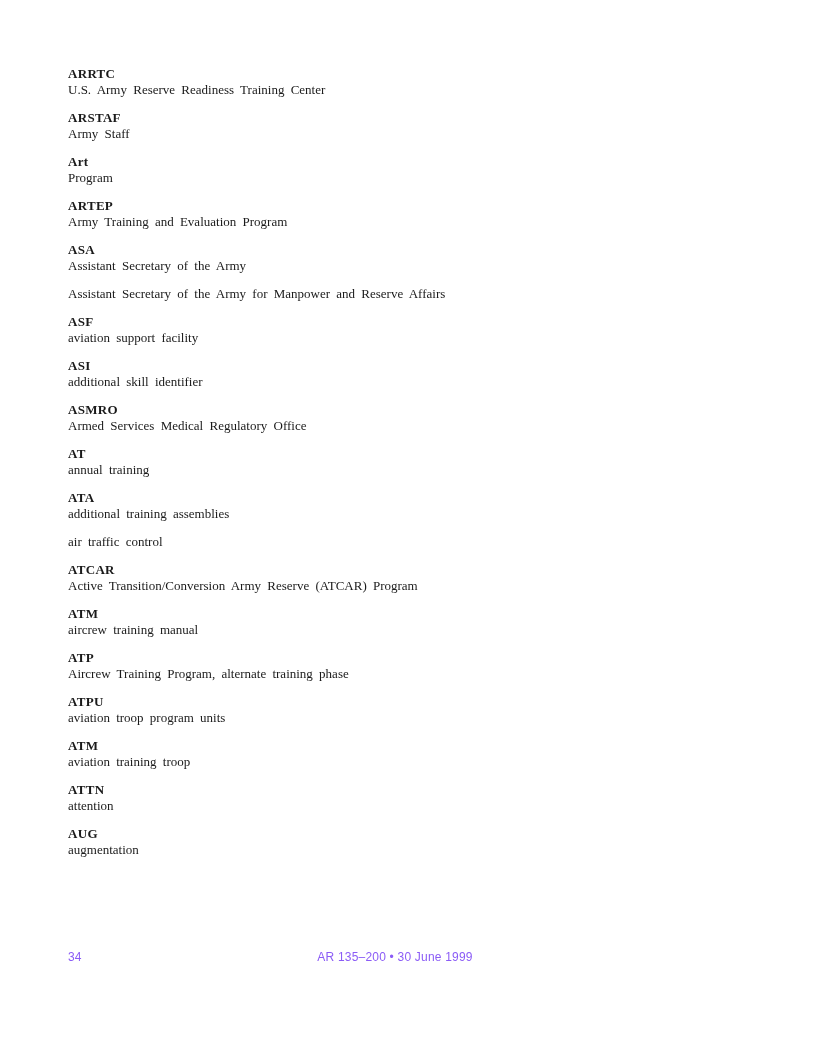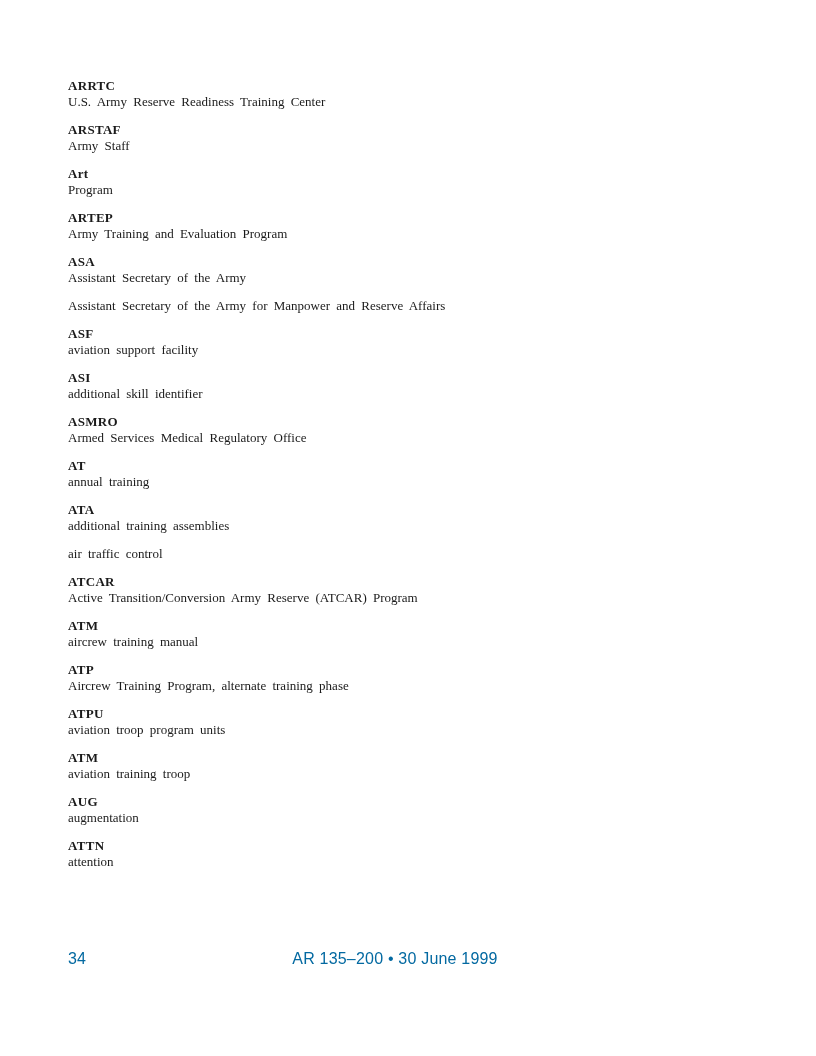--- a/index.html
+++ b/index.html
@@ -21,36 +21,35 @@
   }
   .entry {
     margin-bottom: 12px;
   }
   .entry .term {
     font-weight: bold;
     font-size: 13px;
     line-height: 16px;
     letter-spacing: 0.3px;
     word-spacing: 2.5px;
-    margin-top: 12px;
   }
   .entry .definition {
     font-size: 13px;
     line-height: 16px;
     word-spacing: 3px;
   }
   .footer {
     position: absolute;
     top: 950px;
     left: 0;
     width: 100%;
     height: 16px;
     font-family: "Liberation Sans", "DejaVu Sans", sans-serif;
-    font-size: 16px;
-    color: #0369a1;
+    font-size: 12px;
+    color: #8b5cf6;
   }
   .footer .page-number {
     position: absolute;
     left: 68px;
     top: 0;
   }
   .footer .doc-ref {
     position: absolute;
     left: 395px;
     top: 0;
@@ -143,27 +142,27 @@
       <div class="term">ATPU</div>
       <div class="definition">aviation troop program units</div>
     </div>
 
     <div class="entry">
       <div class="term">ATM</div>
       <div class="definition">aviation training troop</div>
     </div>
 
     <div class="entry">
-      <div class="term">AUG</div>
-      <div class="definition">augmentation</div>
+      <div class="term">ATTN</div>
+      <div class="definition">attention</div>
     </div>
 
     <div class="entry">
-      <div class="term">ATTN</div>
-      <div class="definition">attention</div>
+      <div class="term">AUG</div>
+      <div class="definition">augmentation</div>
     </div>
   </div>
 
   <div class="footer">
     <span class="page-number">34</span>
     <span class="doc-ref">AR 135–200 • 30 June 1999</span>
   </div>
 
 </div>
 

